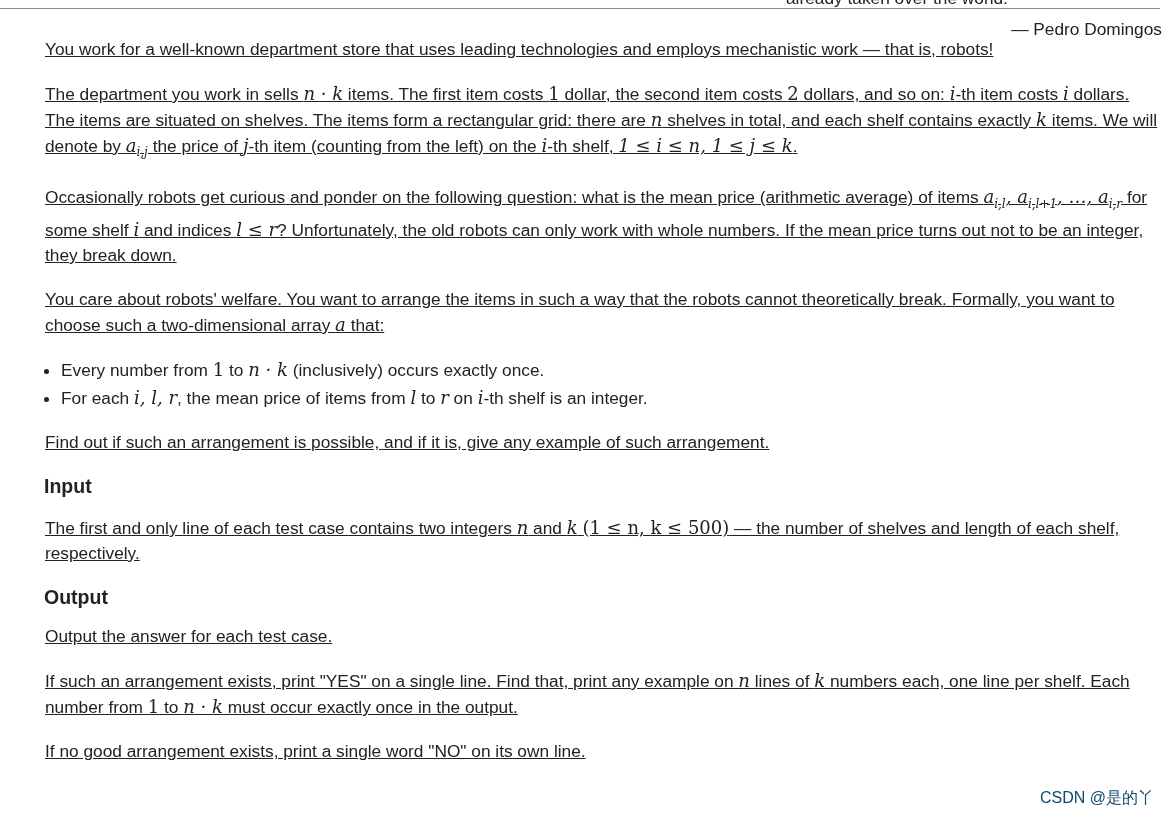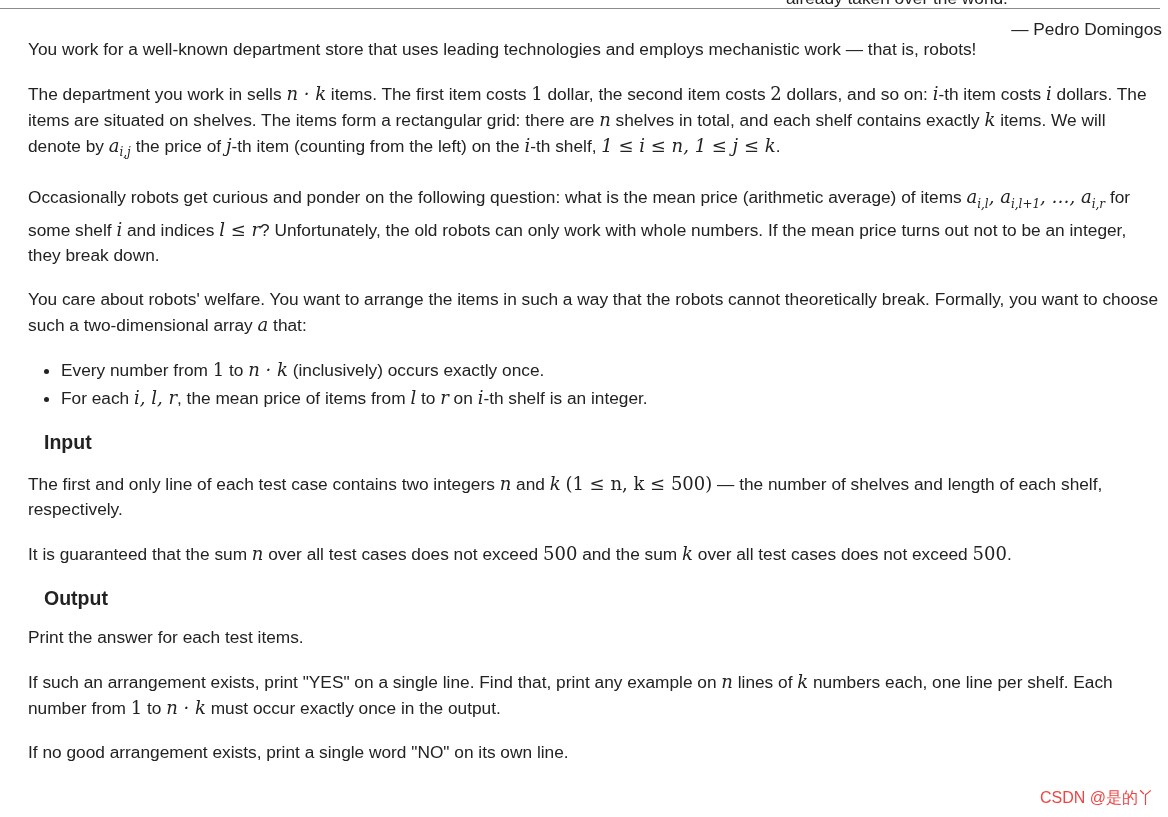--- a/index.html
+++ b/index.html
@@ -2,28 +2,28 @@
 <html><head>
 <meta charset="utf-8">
 <style>
   html, body { margin:0; padding:0; background:#ffffff; }
   body { width:1168px; height:817px; overflow:hidden; position:relative;
          font-family:"Liberation Sans", sans-serif; color:#222222; font-size:17.3px; }
   .quote-tail { position:absolute; left:786px; top:-12px; font-size:17.3px; color:#222; white-space:nowrap; }
   .rule { position:absolute; left:0; top:8px; width:1160px; height:1px; background:#8c8c8c; }
   .author { position:absolute; right:6px; top:19px; font-size:17.3px; }
   .content { position:absolute; left:28px; top:37px; width:1132px; line-height:25px; }
-  p { margin:0 0 19px 0; }
+  p { margin:0 0 19px 17px;text-decoration:underline; }
   .m { font-family:"DejaVu Serif", serif; font-style:italic; font-size:18px; }
   .mn { font-family:"DejaVu Serif", serif; font-size:18px; }
   ul { margin:0 0 19px 0; padding-left:33px; }
   li { margin:0 0 2px 0; }
   h3 { margin:16px; font-size:19.5px; font-weight:bold; line-height:25px; }
   .sec { margin-top:-2px; }
-  .watermark { position:absolute; right:14px; bottom:8px; color:#ef4444; font-size:16px; }
+  .watermark { position:absolute; right:14px; bottom:8px; color:#0c4a6e; font-size:16px; }
 </style>
 </head>
 <body>
 
 <div class="quote-tail">already taken over the world.</div>
 <div class="rule"></div>
 <div class="author">— Pedro Domingos</div>
 
 <div class="content">
   <p>You work for a well-known department store that uses leading technologies and employs mechanistic work — that is, robots!</p>
@@ -38,24 +38,24 @@
 
   <p>
     <span>You care about robots' welfare. You want to arrange the items in such a way that the robots cannot theoretically break. Formally, you want to choose such a two-dimensional array </span><span class="m">a</span><span> that:</span>
   </p>
 
   <ul>
     <li><span>Every number from </span><span class="mn">1</span><span> to </span><span class="m">n · k</span><span> (inclusively) occurs exactly once.</span></li>
     <li><span>For each </span><span class="m">i, l, r</span><span>, the mean price of items from </span><span class="m">l</span><span> to </span><span class="m">r</span><span> on </span><span class="m">i</span><span>-th shelf is an integer.</span></li>
   </ul>
 
+  <p>Find out if such an arrangement is possible, and if it is, give any example of such arrangement.</p>
 
   <h3>Input</h3>
   <p><span>The first and only line of each test case contains two integers </span><span class="m">n</span><span> and </span><span class="m">k</span><span> </span><span class="mn">(1 ≤ n, k ≤ 500)</span><span> — the number of shelves and length of each shelf, respectively.</span></p>
-  <p><span>It is guaranteed that the sum </span><span class="m">n</span><span> over all test cases does not exceed </span><span class="mn">500</span><span> and the sum </span><span class="m">k</span><span> over all test cases does not exceed </span><span class="mn">500</span><span>.</span></p>
 
   <h3>Output</h3>
-  <p class="sec">Print the answer for each test items.</p>
+  <p class="sec">Output the answer for each test case.</p>
   <p><span>If such an arrangement exists, print "YES" on a single line. Find that, print any example on </span><span class="m">n</span><span> lines of </span><span class="m">k</span><span> numbers each, one line per shelf. Each number from </span><span class="mn">1</span><span> to </span><span class="m">n · k</span><span> must occur exactly once in the output.</span></p>
   <p>If no good arrangement exists, print a single word "NO" on its own line.</p>
 </div>
 
 <div class="watermark">CSDN @是的丫</div>
 
 </body></html>

